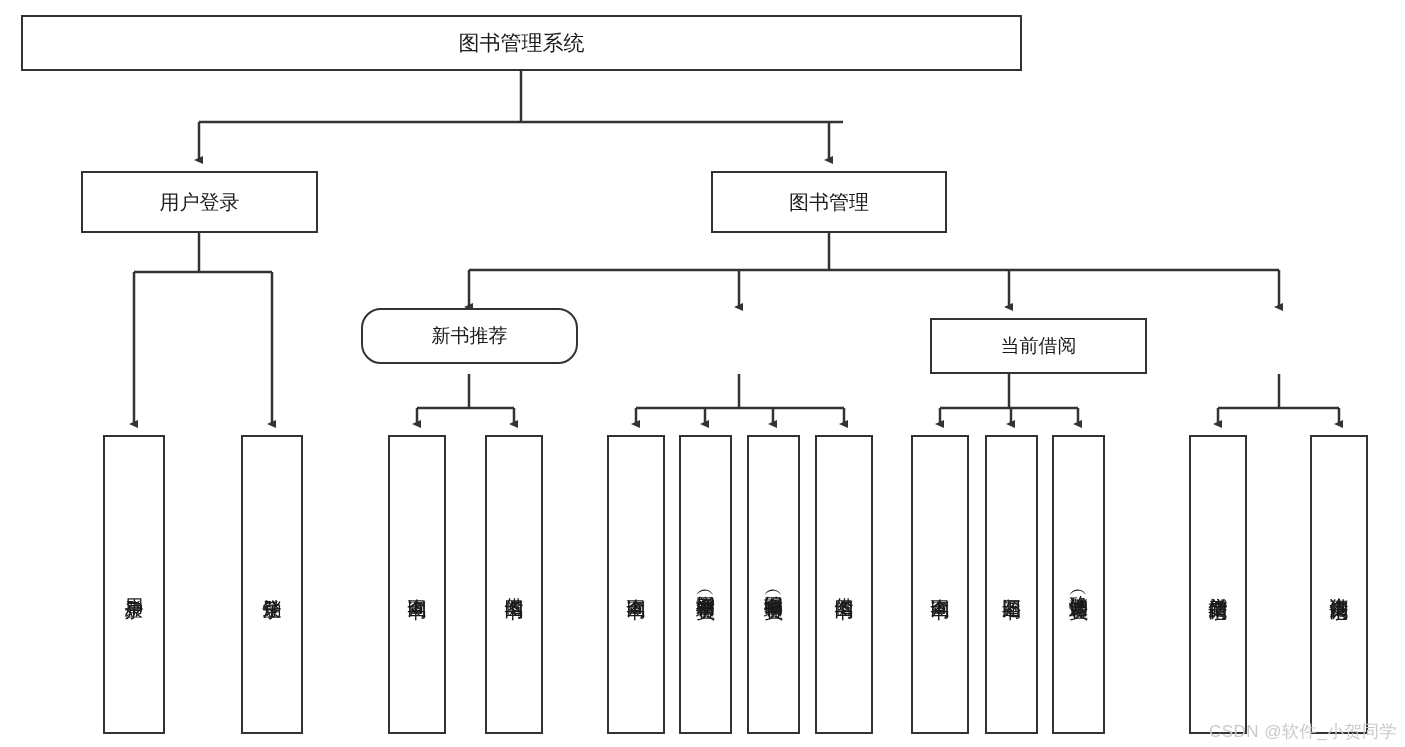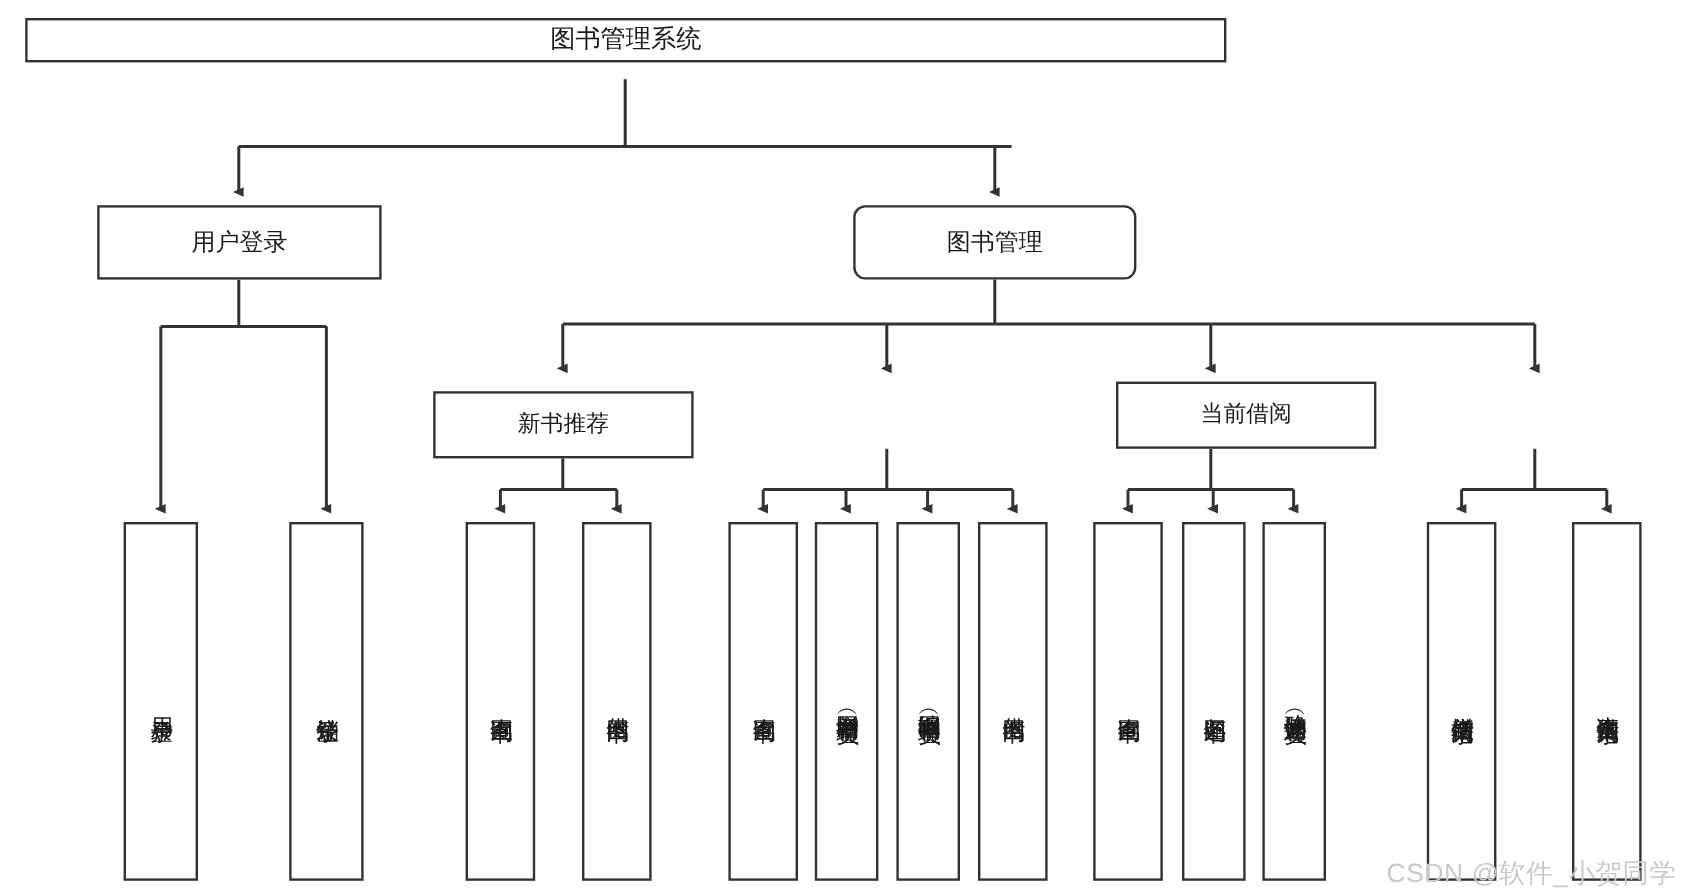--- a/index.html
+++ b/index.html
@@ -61,21 +61,21 @@
     text-orientation: upright;
     letter-spacing: 1px;
     line-height: 1.05;
     white-space: normal;
     max-height: 100%;
   }
   #watermark {
     position: absolute;
     right: 8px;
     bottom: 4px;
-    font-size: 22px;
+    font-size: 17px;
     color: #c9c9c9;
     z-index: 5;
     white-space: nowrap;
     letter-spacing: 0.5px;
   }
 </style>
 </head>
 <body>
 
 <div id="canvas">
@@ -123,32 +123,32 @@
       <path d="M1011,408 L1011,424" marker-end="url(#arrow)"></path>
       <path d="M1078,408 L1078,424" marker-end="url(#arrow)"></path>
 
       <path d="M1279,374 L1279,408"></path>
       <path d="M1218,408 L1339,408"></path>
       <path d="M1218,408 L1218,424" marker-end="url(#arrow)"></path>
       <path d="M1339,408 L1339,424" marker-end="url(#arrow)"></path>
     </g>
   </svg>
 
-  <div class="node root" style="left:21px; top:15px; width:1001px; height:37px;">
+  <div class="node root" style="left:21px; top:15px; width:1001px; height:56px;">
     <span class="label">图书管理系统</span>
   </div>
 
   <div class="node lvl2" style="left:81px; top:171px; width:237px; height:62px;">
     <span class="label">用户登录</span>
   </div>
-  <div class="node lvl2" style="left:711px; top:171px; width:236px; height:62px;border-radius:10px;">
+  <div class="node lvl2" style="left:711px; top:171px; width:236px; height:62px;">
     <span class="label">图书管理</span>
   </div>
 
-  <div class="node lvl3" style="left:361px; top:326px; width:217px; height:56px;">
+  <div class="node lvl3" style="left:361px; top:308px; width:217px; height:56px;border-radius:20px;">
     <span class="label">新书推荐</span>
   </div>
   <div class="node lvl3" style="left:930px; top:318px; width:217px; height:56px;">
     <span class="label">当前借阅</span>
   </div>
 
   <div class="node leaf" style="left:103px; top:435px; width:62px; height:299px;">
     <span class="label">用户登录</span>
   </div>
   <div class="node leaf" style="left:241px; top:435px; width:62px; height:299px;">

